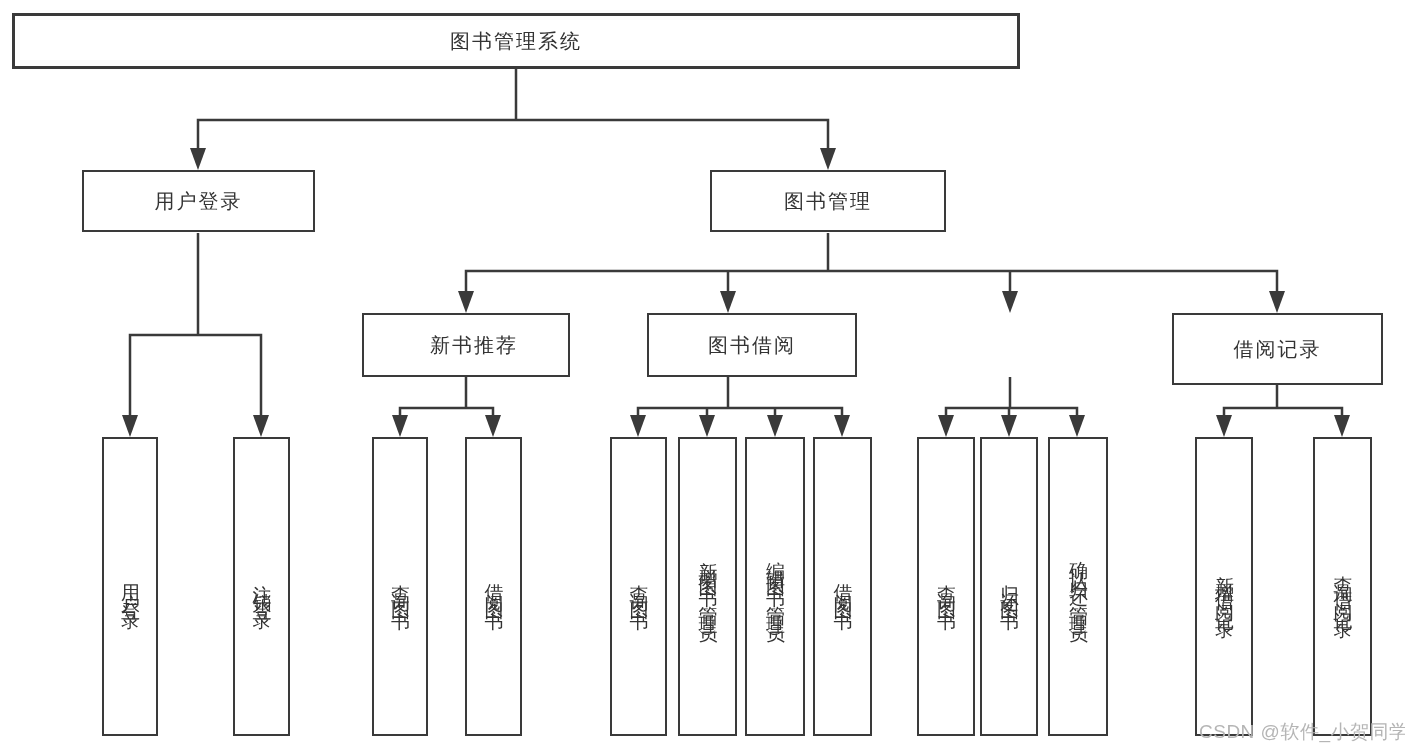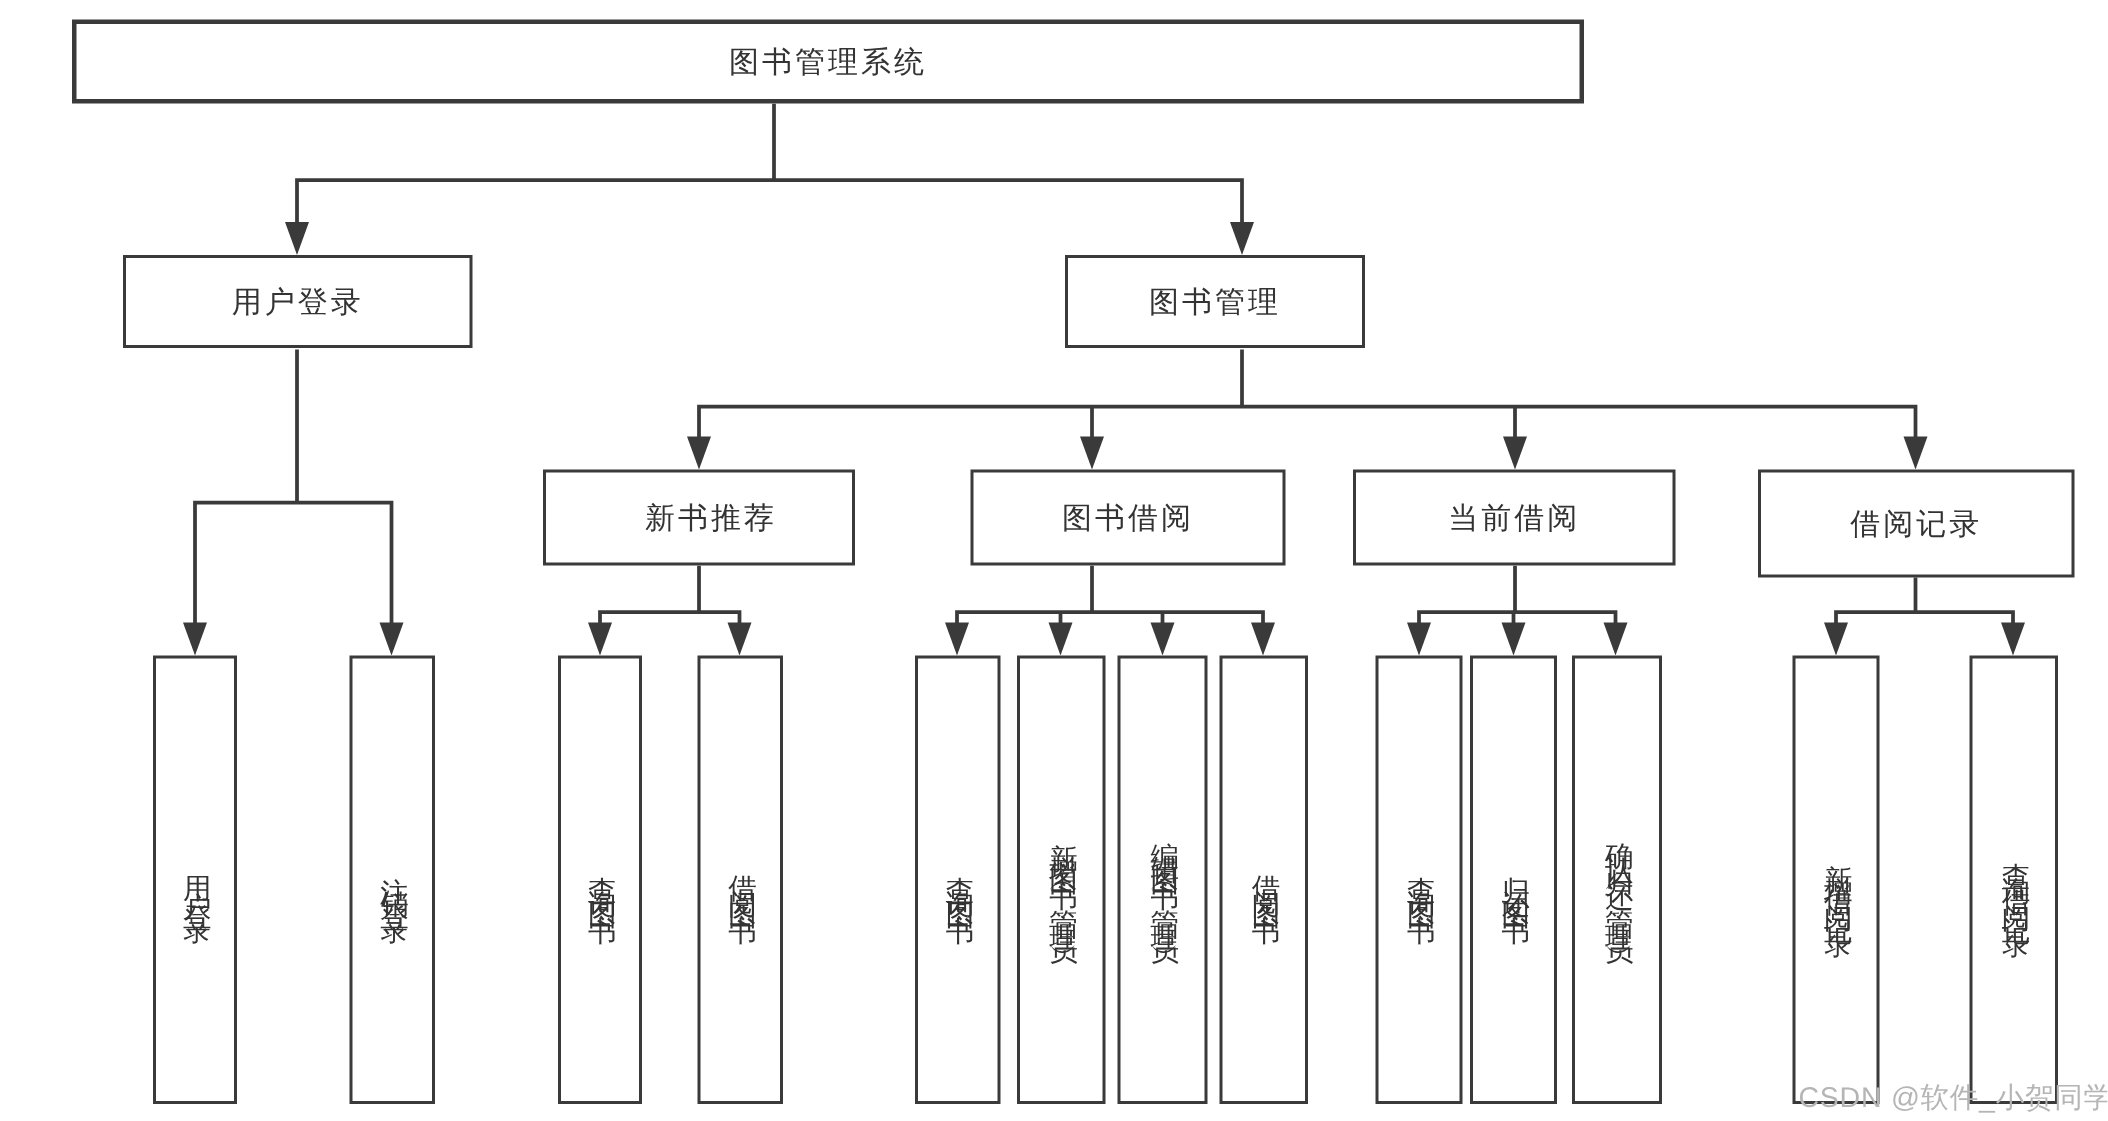--- a/index.html
+++ b/index.html
@@ -18,21 +18,21 @@
   }
   .edges{position:absolute;left:0;top:0;width:1405px;height:747px;}
   .edges path{fill:none;stroke:var(--line);stroke-width:2.5;stroke-linejoin:miter;}
   .edges polygon{fill:var(--line);stroke:none;}
   .node{
     position:absolute;box-sizing:border-box;
     border:2.5px solid var(--line);
     background:#fff;color:var(--text);
     display:flex;align-items:center;justify-content:center;
   }
-  .node.root{border-width:3px;margin-left:36px;}
+  .node.root{border-width:3px;}
   .hlabel{font-size:20px;letter-spacing:2px;white-space:nowrap;}
   .vtext{
     writing-mode:vertical-rl;
     text-orientation:mixed;
     font-size:19px;
     letter-spacing:9px;
     line-height:1.1;
     white-space:nowrap;
   }
   .watermark{
@@ -88,32 +88,29 @@
     </g>
   </svg>
 
   <div class="node root" style="left:12px;top:13px;width:1008px;height:56px;">
     <span class="hlabel">图书管理系统</span>
   </div>
 
   <div class="node" style="left:82px;top:170px;width:233px;height:62px;">
     <span class="hlabel">用户登录</span>
   </div>
-  <div class="node" style="left:710px;top:170px;width:200px;height:62px;">
+  <div class="node" style="left:710px;top:170px;width:236px;height:62px;">
     <span class="hlabel">图书管理</span>
   </div>
 
   <div class="node" style="left:362px;top:313px;width:208px;height:64px;padding-left:16px;">
     <span class="hlabel">新书推荐</span>
   </div>
   <div class="node" style="left:623px;top:313px;width:210px;height:64px;margin-left:24px;">
     <span class="hlabel">图书借阅</span>
-  </div>
-  <div class="node" style="left:902px;top:313px;width:215px;height:64px;">
-    <span class="hlabel">当前借阅</span>
   </div>
   <div class="node" style="left:1172px;top:313px;width:211px;height:72px;">
     <span class="hlabel">借阅记录</span>
   </div>
 
   <div class="node leaf" style="left:102px;top:437px;width:56px;height:299px;">
     <span class="vtext">用户登录</span>
   </div>
   <div class="node leaf" style="left:233px;top:437px;width:57px;height:299px;">
     <span class="vtext">注销登录</span>

